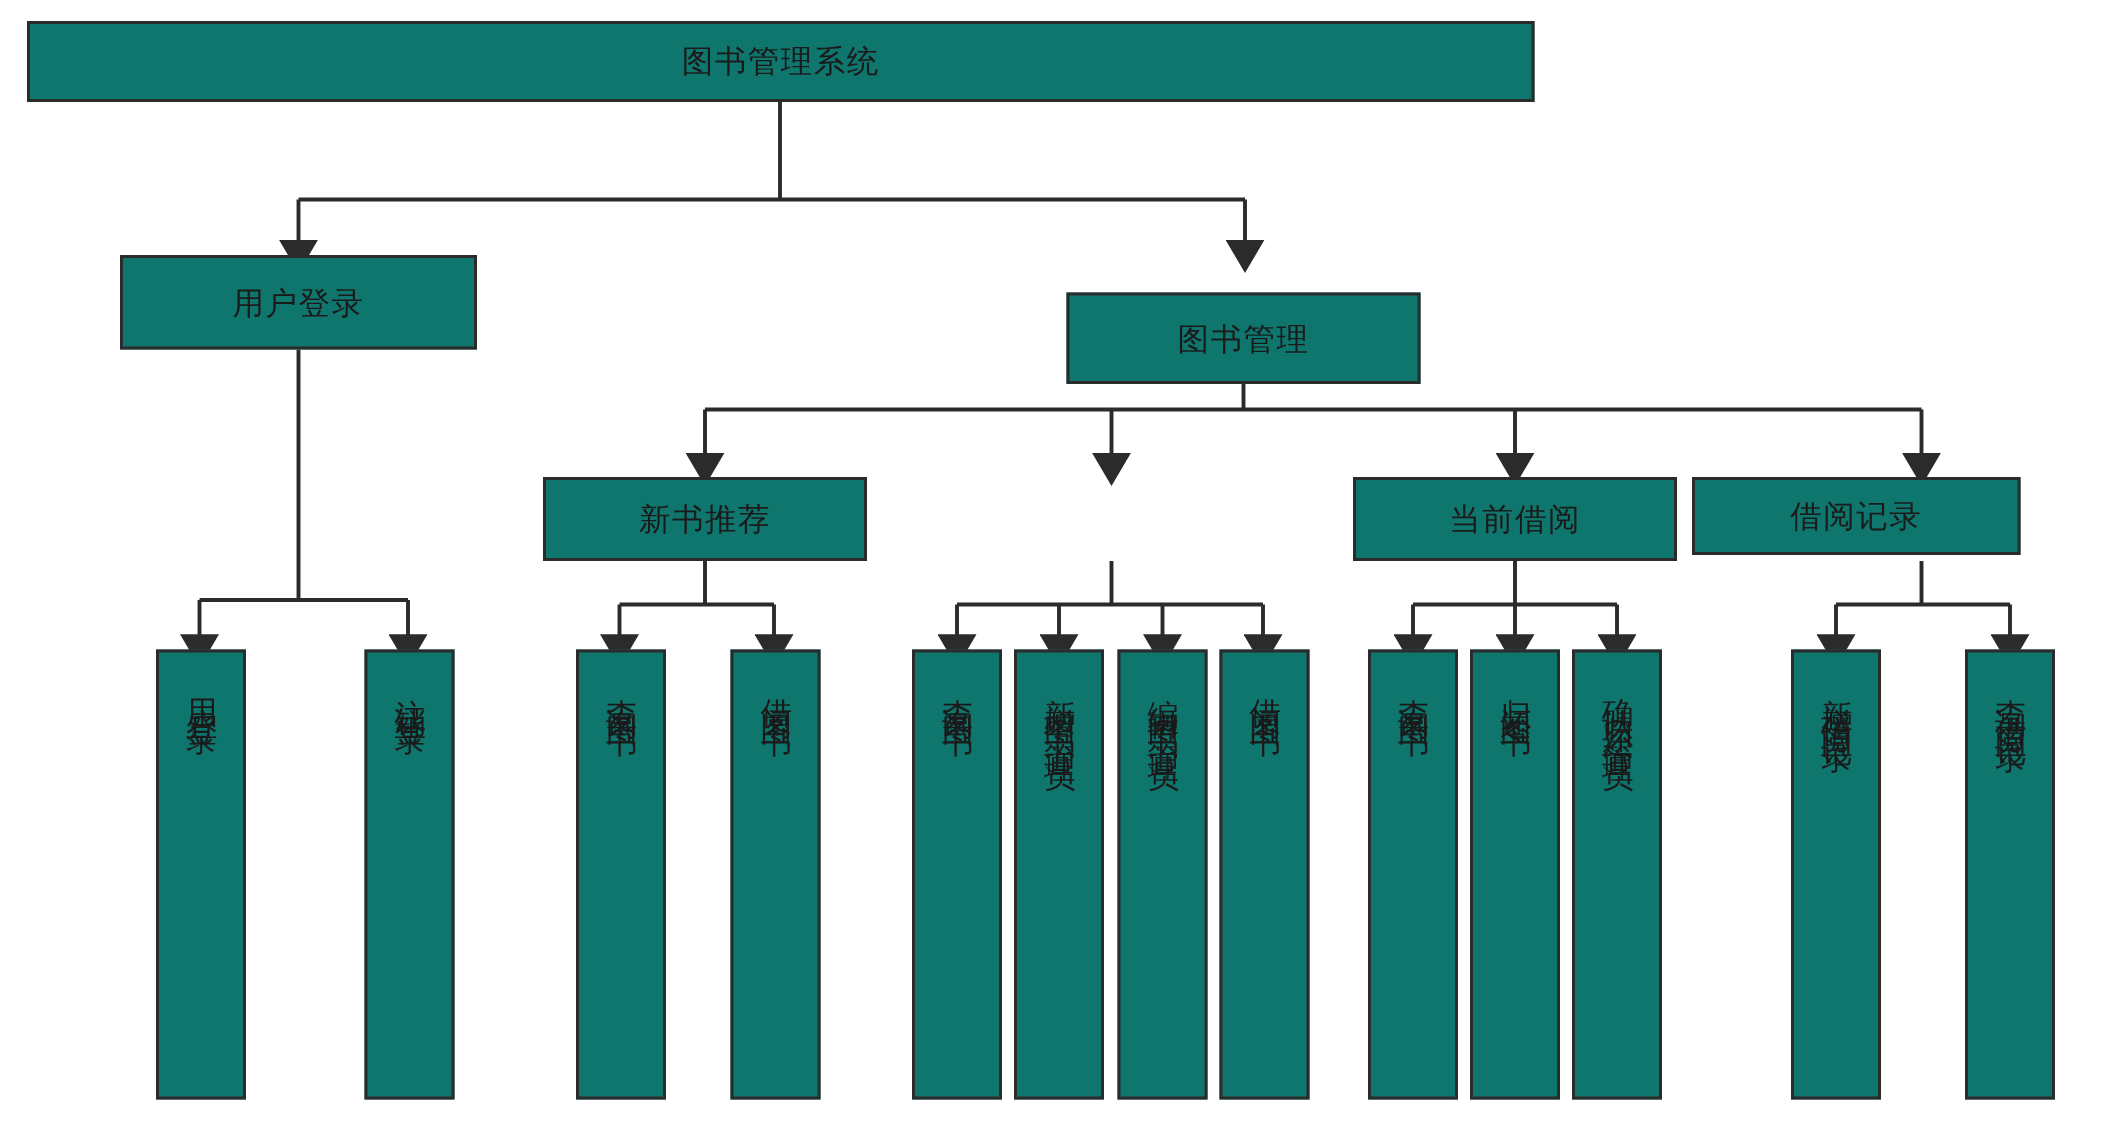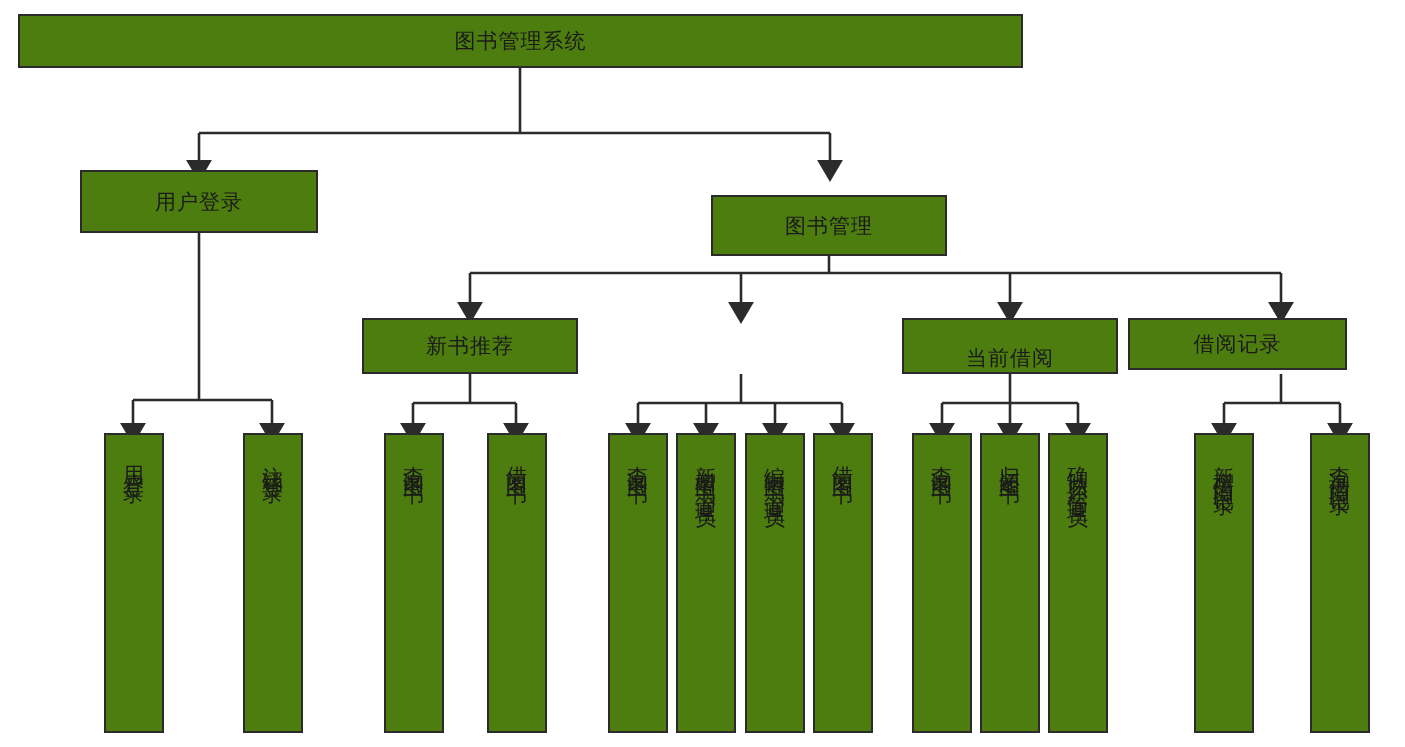--- a/index.html
+++ b/index.html
@@ -18,21 +18,21 @@
   #wires {
     position: absolute;
     left: 0; top: 0;
     width: 1405px;
     height: 747px;
     pointer-events: none;
   }
   .node {
     position: absolute;
     box-sizing: border-box;
-    background: #4d7c0f;
+    background: #0f766e;
     border: 2.5px solid #2b2b2b;
     display: flex;
     align-items: center;
     justify-content: center;
     color: #1a1a1a;
   }
   .node.horiz {
     font-size: 21px;
     letter-spacing: 1px;
   }
@@ -121,21 +121,21 @@
   <div class="node horiz" style="left:80px; top:170px; width:238px; height:63px;">
     <span>用户登录</span>
   </div>
   <div class="node horiz" style="left:711px; top:171px; width:236px; height:61px;margin-top:24px;">
     <span>图书管理</span>
   </div>
 
   <div class="node horiz" style="left:362px; top:318px; width:216px; height:56px;">
     <span>新书推荐</span>
   </div>
-  <div class="node horiz" style="left:902px; top:318px; width:216px; height:56px;align-items:flex-end;">
+  <div class="node horiz" style="left:902px; top:318px; width:216px; height:56px;">
     <span>当前借阅</span>
   </div>
   <div class="node horiz" style="left:1128px; top:318px; width:219px; height:52px;">
     <span>借阅记录</span>
   </div>
 
   <div class="node vert" style="left:104px; top:433px; width:60px; height:300px;">
     <span class="vlabel">用户登录</span>
   </div>
   <div class="node vert" style="left:243px; top:433px; width:60px; height:300px;">

